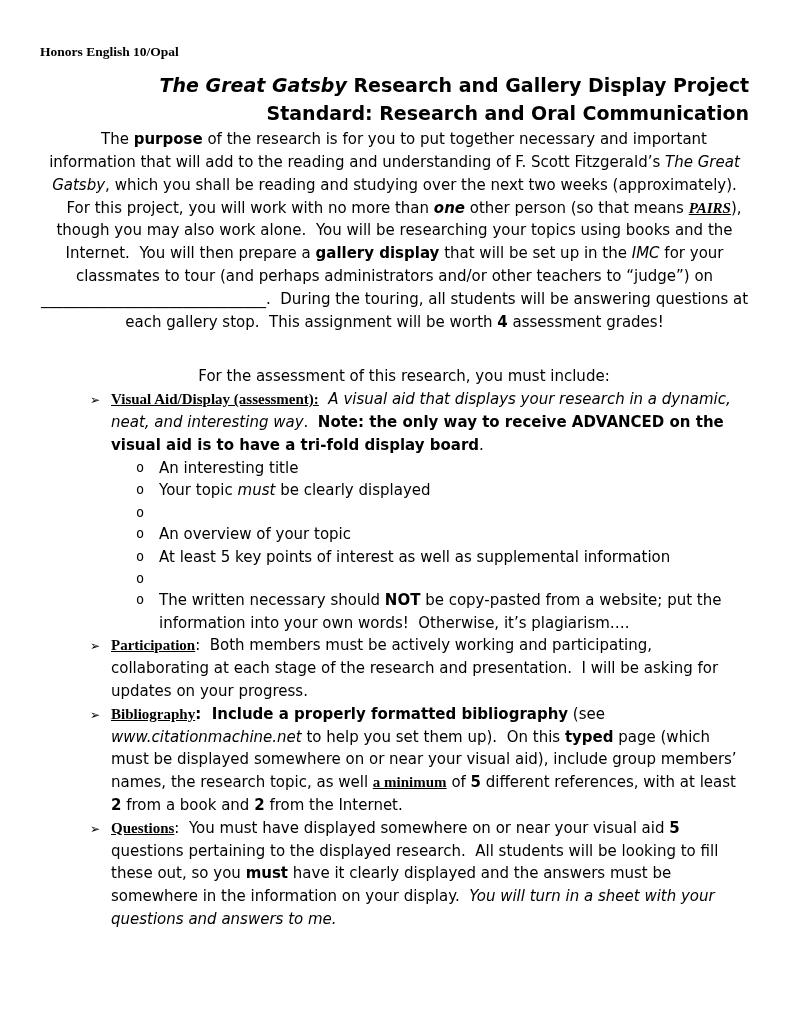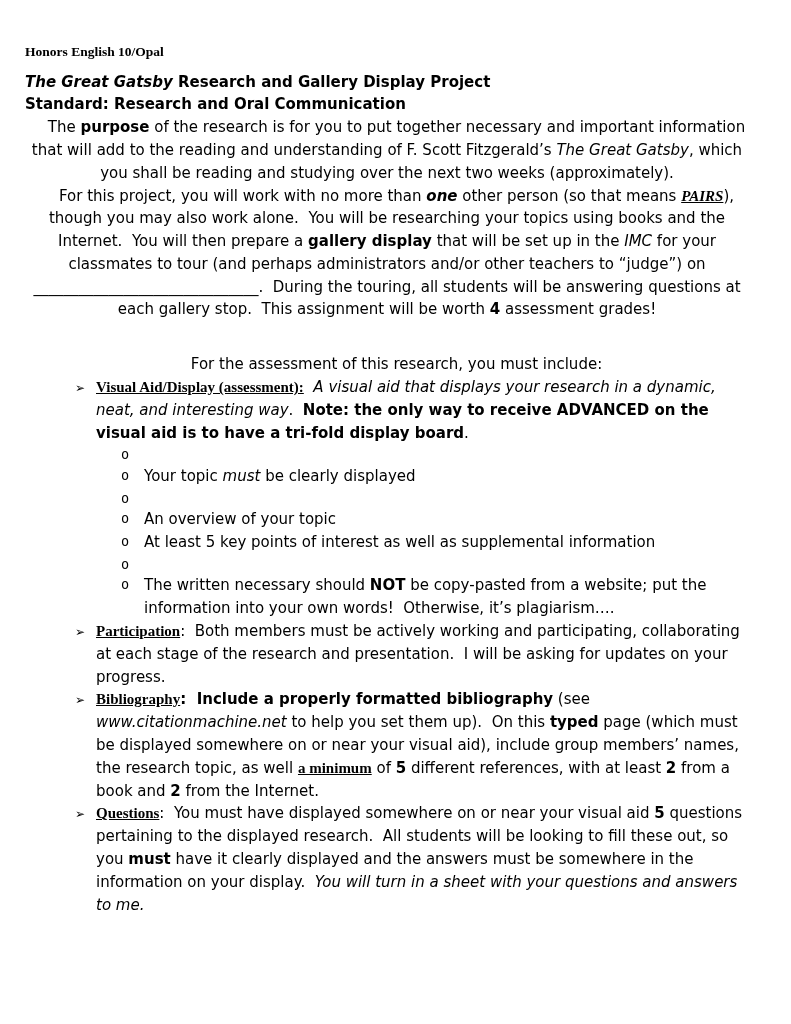--- a/index.html
+++ b/index.html
@@ -1,37 +1,37 @@
 <!DOCTYPE html>
 <html><head>
 <meta charset="utf-8">
 <style>
   * { box-sizing: border-box; }
   html, body { margin: 0; padding: 0; background: #ffffff; }
   .page {
     width: 791px;
     height: 1024px;
     background: #ffffff;
-    padding: 42px 42px 20px 25px;
+    padding: 42px 42px 20px 40px;
     font-family: "DejaVu Sans", sans-serif;
     font-size: 15px;
     line-height: 1.52;
     color: #000;
     overflow: hidden;
   }
   .docheader {
     font-family: "Liberation Serif", serif;
     font-size: 13.5px;
     font-weight: 700;
     margin-bottom: 8px;
   }
   .title {
-    text-align: left;
+    text-align: right;
     font-weight: 700;
-    font-size: 15px;
+    font-size: 19px;
   }
   .para { }
   .indent { text-indent: 19px; text-align: center; }
   .spacer { height: 32px; }
   .b1 { display: flex; padding-left: 50px; }
   .b1 > .marker { flex: 0 0 21px; font-size: 12px; padding-top: 3px; }
   .b2 { display: flex; padding-left: 96px; }
   .b2 > .marker { flex: 0 0 23px; font-size: 13.5px; font-family: "DejaVu Sans Mono", monospace; }
   .bullet-text { flex: 1; }
   .run { white-space: pre-wrap; }
@@ -50,20 +50,21 @@
       <div class="para indent"><span class="run">The </span><span class="run rb">purpose</span><span class="run"> of the research is for you to put together necessary and important information that will add to the reading and understanding of F. Scott Fitzgerald’s </span><span class="run ri">The Great Gatsby</span><span class="run">, which you shall be reading and studying over the next two weeks (approximately).</span></div>
       <div class="para indent"><span class="run">For this project, you will work with no more than </span><span class="run rb ri">one</span><span class="run"> other person (so that means </span><span class="run rb ri ru">PAIRS</span><span class="run">), though you may also work alone.  You will be researching your topics using books and the Internet.  You will then prepare a </span><span class="run rb">gallery display</span><span class="run"> that will be set up in the </span><span class="run ri">IMC</span><span class="run"> for your classmates to tour (and perhaps administrators and/or other teachers to “judge”) on </span><span class="run">______________________________</span><span class="run">.  During the touring, all students will be answering questions at each gallery stop.  This assignment will be worth </span><span class="run rb">4</span><span class="run"> assessment grades!</span></div>
       <div class="spacer"></div>
       <div class="para indent"><span class="run">For the assessment of this research, you must include:</span></div>
       <div class="b1">
         <span class="marker">➢</span>
         <span class="bullet-text"><span class="run rb ru">Visual Aid/Display (assessment):</span><span class="run">  </span><span class="run ri">A visual aid that displays your research in a dynamic, neat, and interesting way</span><span class="run">.  </span><span class="run rb">Note: the only way to receive ADVANCED on the visual aid is to have a tri-fold display board</span><span class="run">.</span></span>
       </div>
       <div class="b2">
         <span class="marker">o</span>
+        <span class="bullet-text"><span class="run">An interesting title</span></span>
       </div>
       <div class="b2">
         <span class="marker">o</span>
         <span class="bullet-text"><span class="run">Your topic </span><span class="run ri">must</span><span class="run"> be clearly displayed</span></span>
       </div>
       <div class="b2">
         <span class="marker">o</span>
       </div>
       <div class="b2">
         <span class="marker">o</span>

